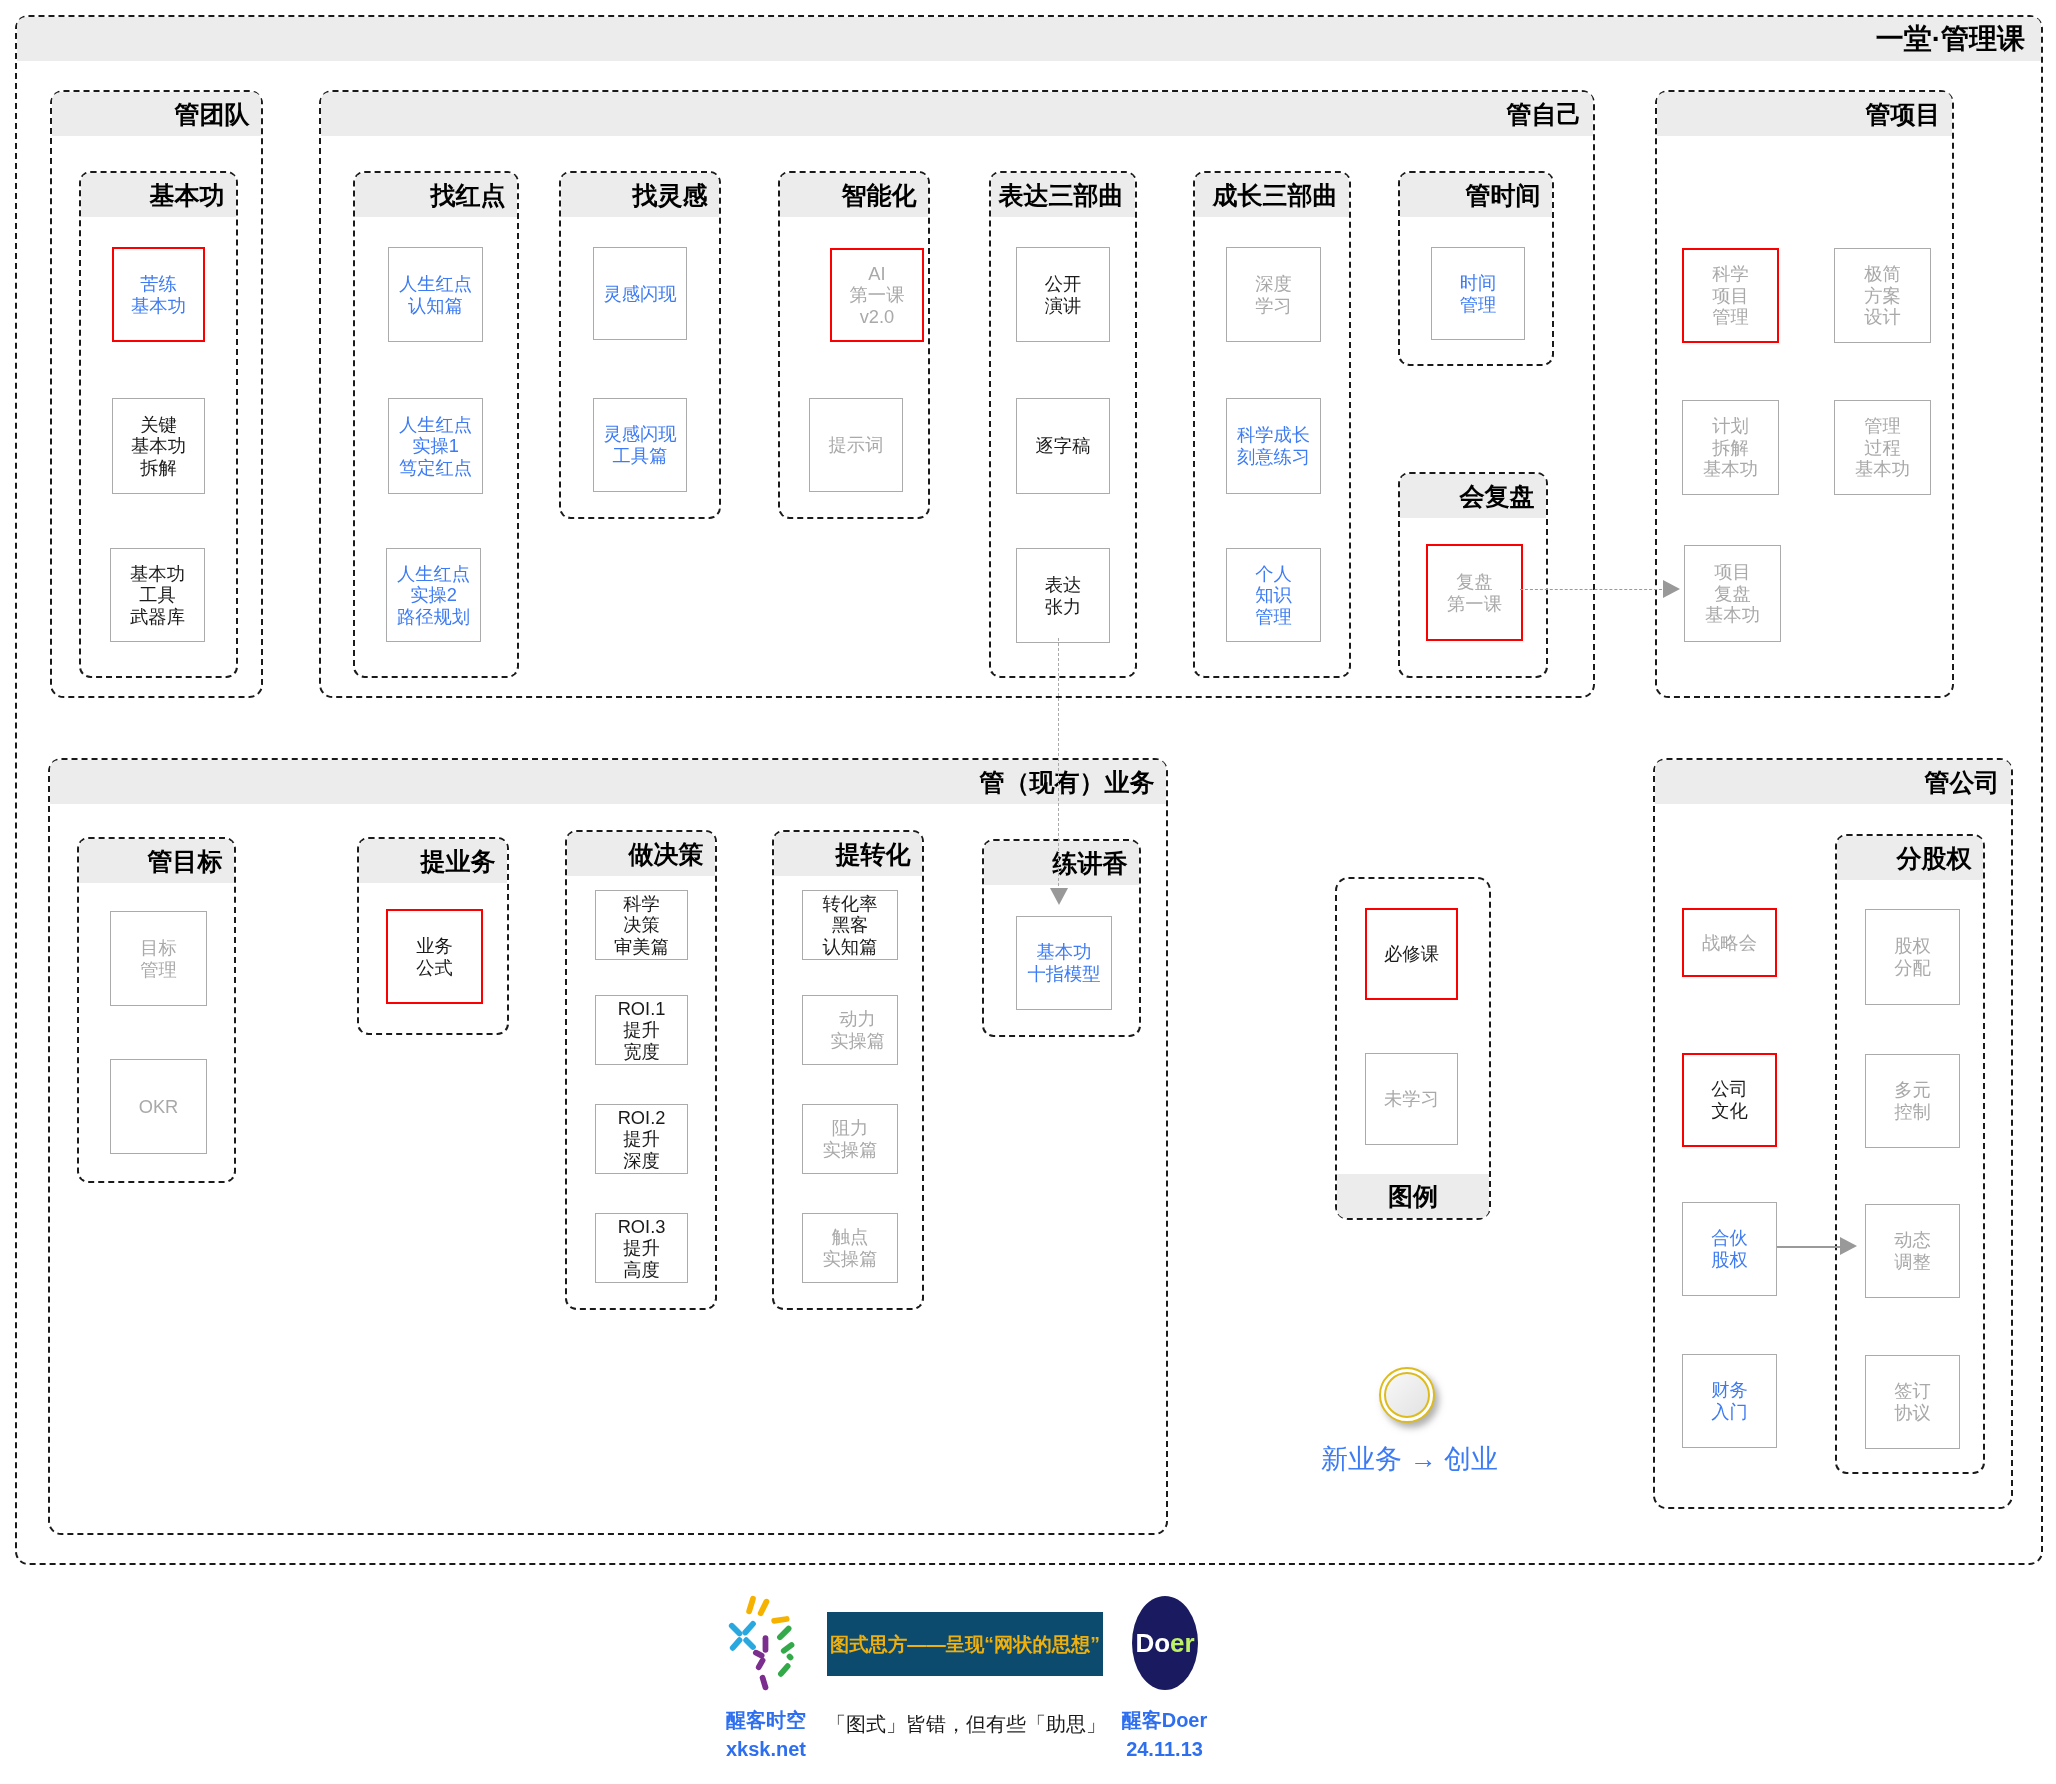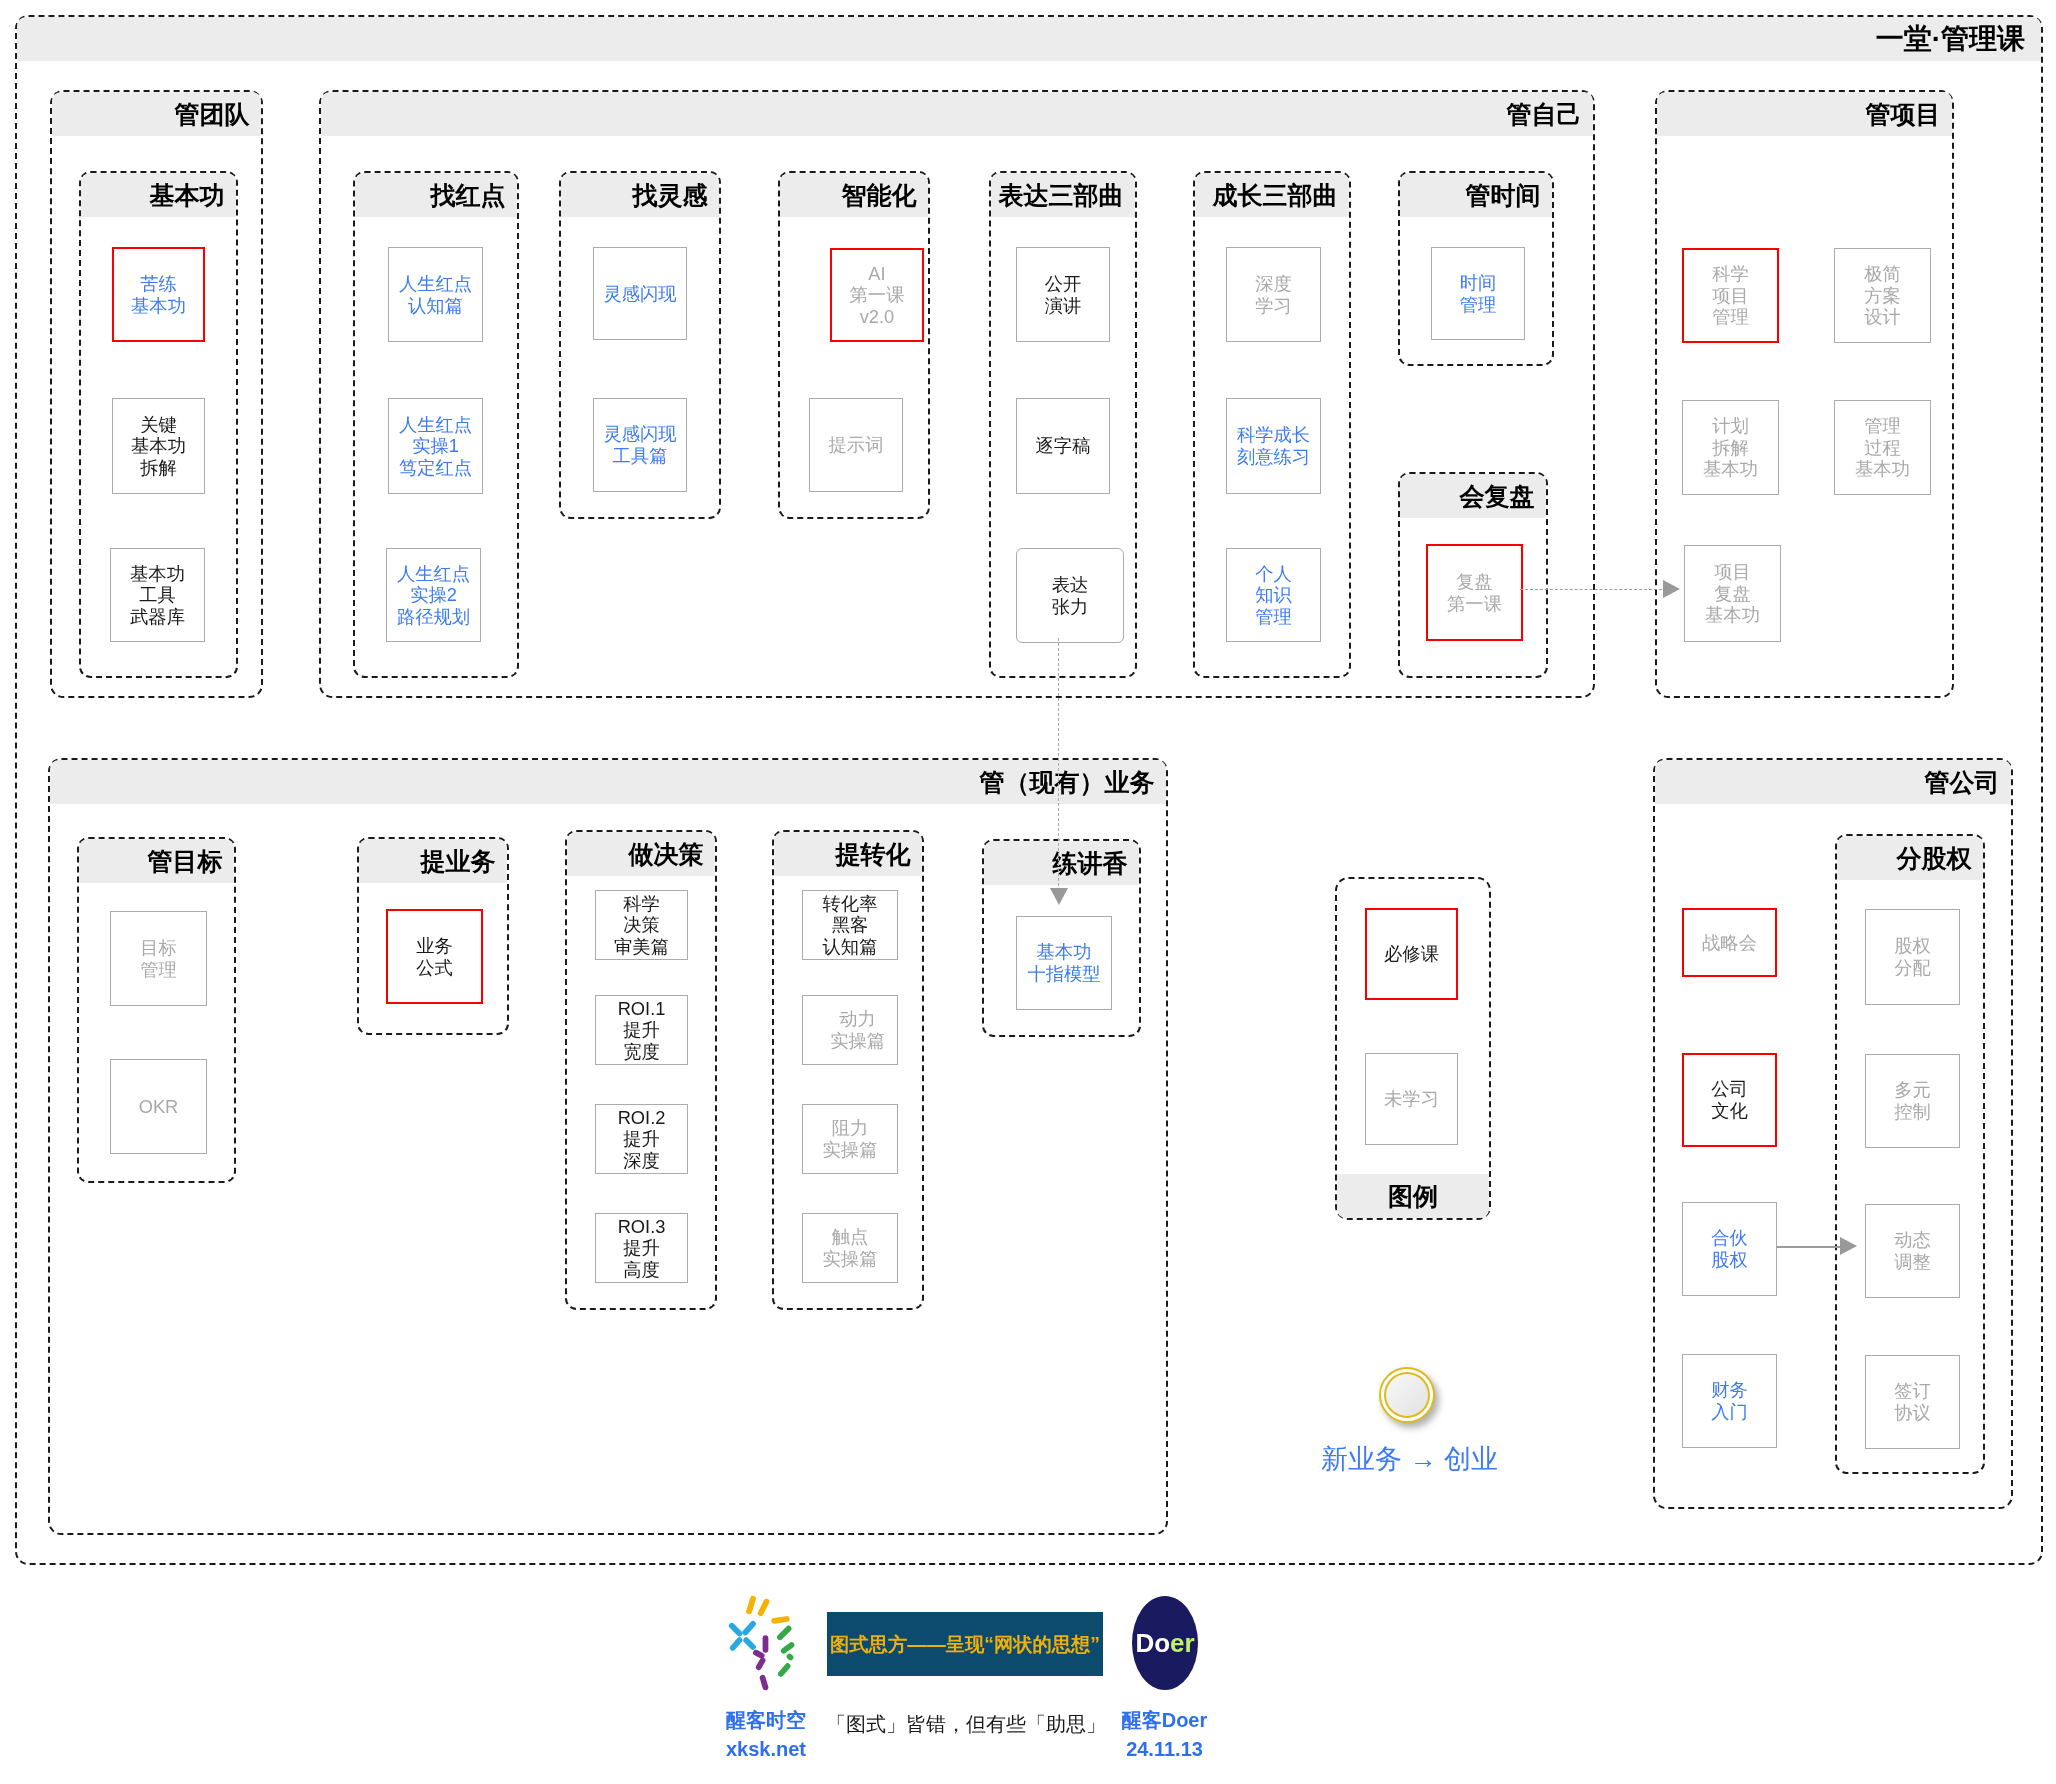--- a/index.html
+++ b/index.html
@@ -89,21 +89,21 @@
 第一课
 v2.0</div>
       <div class="item t-gray" style="left:29px;top:225px;width:94px;height:94px;">提示词</div>
     </div>
 
     <div class="panel sub" style="left:668px;top:79px;width:148px;height:507px;">
       <div class="hd">表达三部曲</div>
       <div class="item t-black" style="left:25px;top:74px;width:94px;height:95px;">公开
 演讲</div>
       <div class="item t-black" style="left:25px;top:225px;width:94px;height:96px;">逐字稿</div>
-      <div class="item t-black" style="left:25px;top:375px;width:108px;height:95px;border-radius:6px;">表达
+      <div class="item t-black" style="left:25px;top:375px;width:94px;height:95px;">表达
 张力</div>
     </div>
 
     <div class="panel sub" style="left:872px;top:79px;width:158px;height:507px;">
       <div class="hd">成长三部曲</div>
       <div class="item t-gray" style="left:31px;top:74px;width:95px;height:95px;">深度
 学习</div>
       <div class="item t-blue" style="left:31px;top:225px;width:95px;height:96px;">科学成长
 刻意练习</div>
       <div class="item t-blue" style="left:31px;top:375px;width:95px;height:94px;">个人

